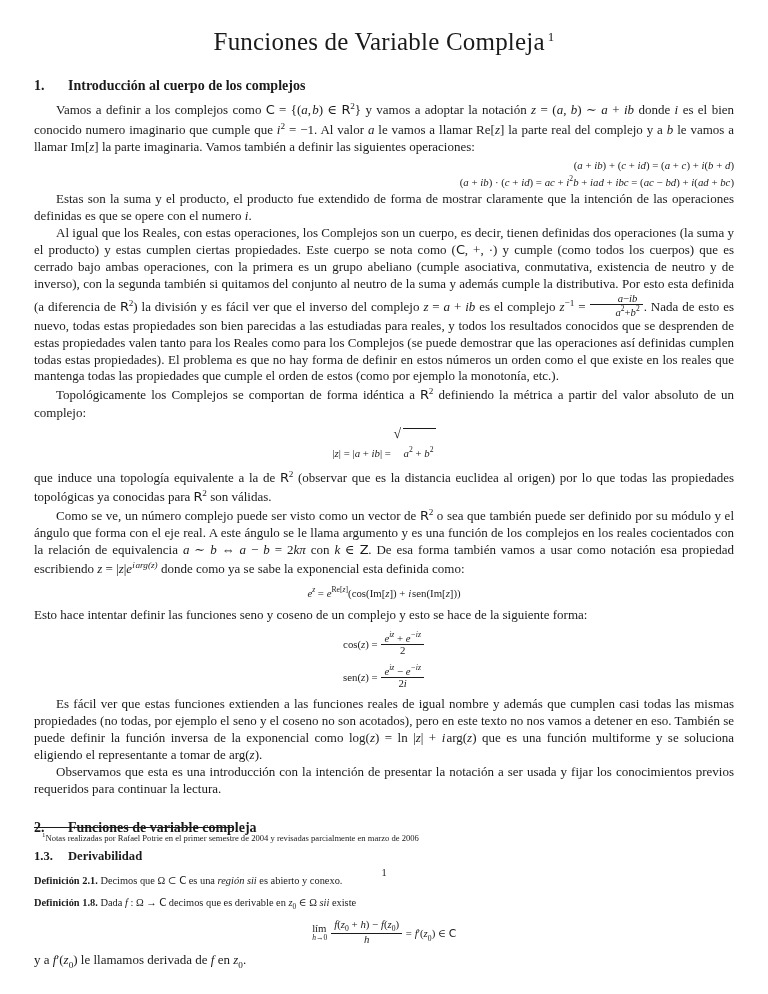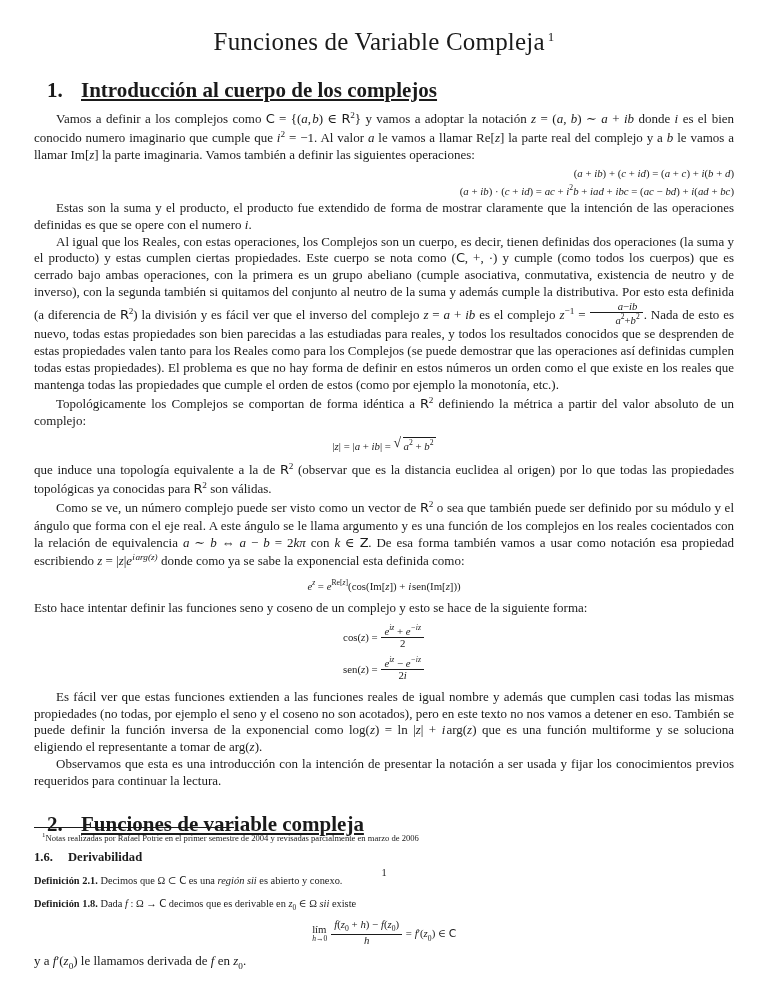--- a/index.html
+++ b/index.html
@@ -34,25 +34,24 @@
     line-height: 1.1;
   }
   .doc-title .fn-mark {
     font-size: 13px;
     vertical-align: super;
     margin-left: 3px;
   }
 
   
   h2.sec {
-    font-size: 21px;
+    font-size: 14px;
     font-weight: bold;
-    margin: 22px 0 6px 13px;
+    margin: 22px 0 6px 0;
     line-height: 1.2;
-    text-decoration: underline;
   }
   h2.sec .num { display: inline-block; min-width: 34px; }
   h3.subsec {
     font-size: 12.6px;
     font-weight: bold;
     margin: 13px 0 6px 0;
     line-height: 1.2;
   }
   h3.subsec .num { display: inline-block; min-width: 34px; }
 
@@ -101,21 +100,21 @@
   .frac .nu { display: block; padding: 0 3px; }
   .frac .de { display: block; border-top: 1px solid #1a1a1a; padding: 0 3px; }
   .frac.small { font-size: 82%; vertical-align: -0.42em; text-align: center; }
   .frac.big { font-size: 100%; vertical-align: -0.55em; }
 
   
   .sqrt { display: inline-block; position: relative; padding-left: 9px; }
   .sqrt .radic {
     position: absolute; left: 0; top: -1px; font-size: 128%; line-height: 1;
   }
-  .sqrt .rad { border-top: 1px solid #1a1a1a; padding: 0 2px 0 1px; display: inline-block; }
+  .sqrt .rad { border-top: 1px solid #1a1a1a; padding: 16px 2px 0 1px; display: inline-block; }
 
   
   .limop {
     display: inline-block;
     text-align: left;
     vertical-align: -0.30em;
     line-height: 1.0;
     margin-right: 3px;
   }
   .limop .big { display: block; font-style: normal; }
@@ -225,21 +224,21 @@
 
   <p class="para">
     Observamos que esta es una introducción con la intención de presentar la notación a ser usada y fijar los conocimientos previos requeridos para continuar la lectura.
   </p>
 
   <h2 class="sec">
     <span class="num">2.</span><span>Funciones de variable compleja</span>
   </h2>
 
   <h3 class="subsec">
-    <span class="num">1.6.</span><span>Derivabilidad</span>
+    <span class="num">1.3.</span><span>Derivabilidad</span>
   </h3>
 
   <p class="defn">
     <b>Definición 2.1.</b>
     Decimos que Ω ⊂ <span class="bb">C</span> es una <span class="m">región sii</span> es abierto y conexo.
   </p>
 
   <p class="defn">
     <b>Definición 1.8.</b>
     Dada <span class="m">f</span> : Ω → <span class="bb">C</span> decimos que es derivable en <span class="m">z</span><sub class="sm">0</sub> ∈ Ω <span class="m">sii</span> existe

